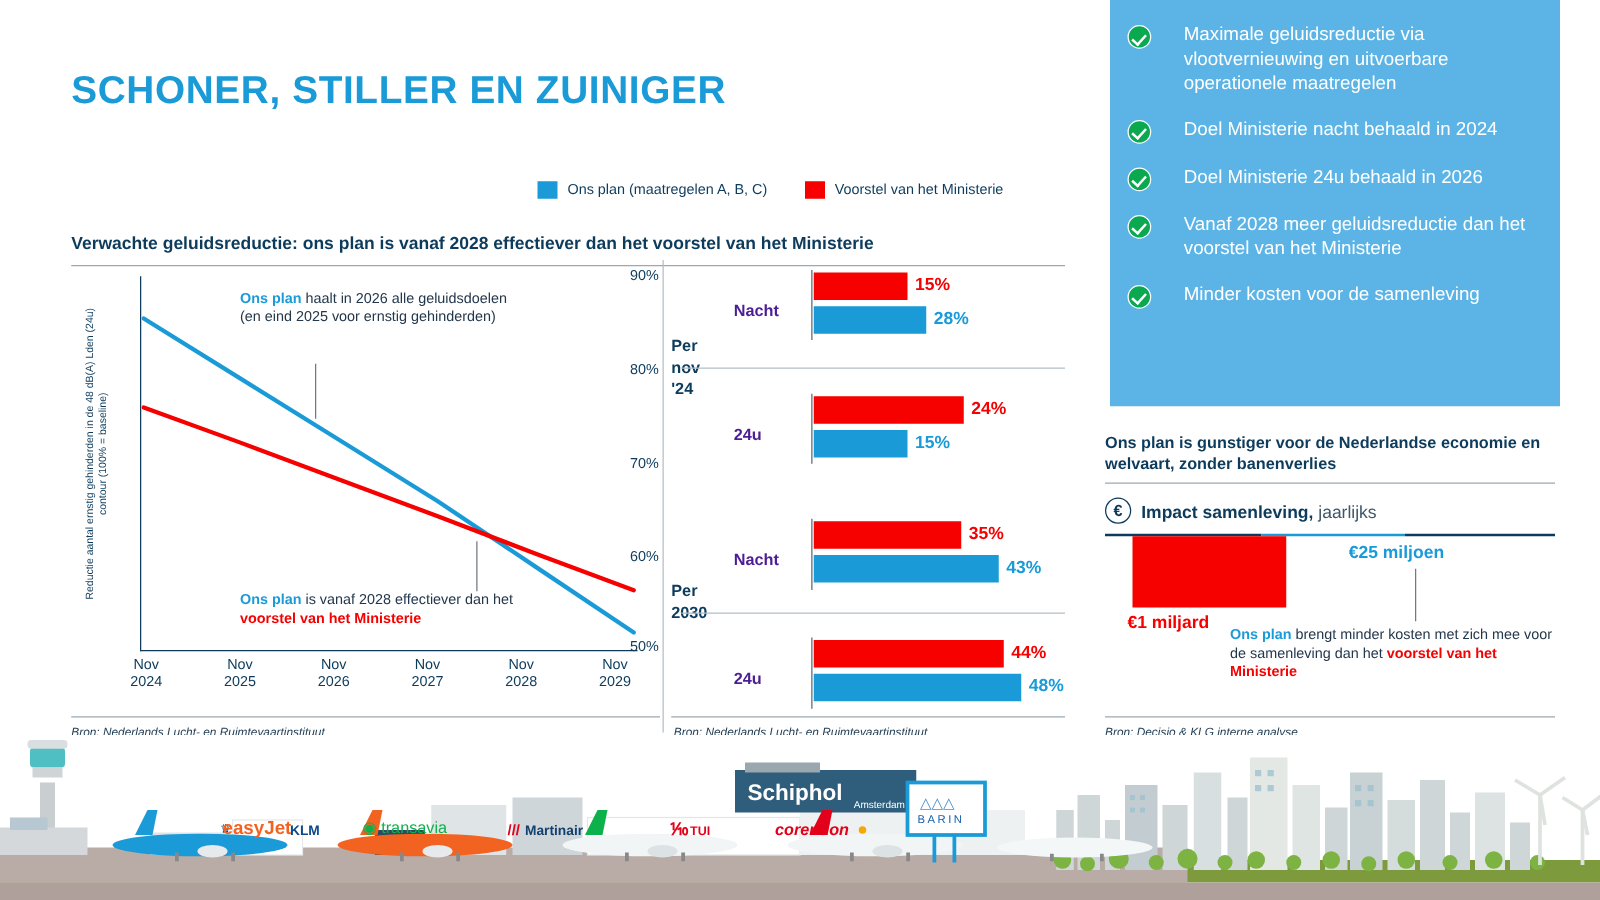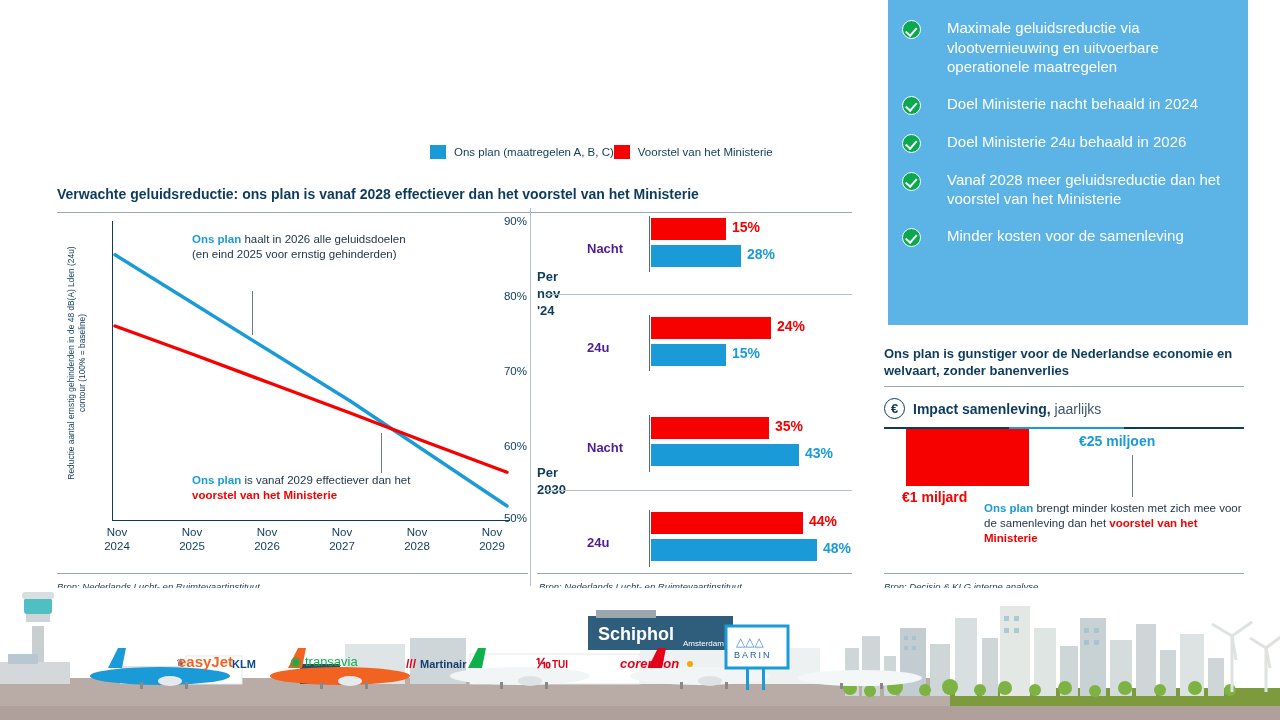--- a/index.html
+++ b/index.html
@@ -14,21 +14,21 @@
 
   
   .page-title {
     position: absolute; left: 57px; top: 54px;
     font-size: 31px; font-weight: bold;
     letter-spacing: 0.5px;
     color: #1a9bd7;
   }
 
   
-  .legend { position: absolute; left: 430px; top: 145px; display: flex; align-items: center; }
+  .legend { position: absolute; left: 430px; top: 145px; display: flex; gap: 30px; align-items: center; }
   .legend-item { display: flex; align-items: center; gap: 8px; }
   .legend-swatch { width: 16px; height: 14px; display: block; }
   .legend-swatch.blue { background: #1a9bd7; }
   .legend-swatch.red  { background: #f60000; }
   .legend-label { font-size: 11.5px; color: #0d3b5c; }
 
   
   .chart-panel { position: absolute; left: 57px; top: 186px; width: 795px; }
   .panel-head {
     font-size: 14px; font-weight: bold; color: #0d3b5c;
@@ -148,20 +148,21 @@
   .cost-note .hl-red  { color: #f60000; font-weight: bold; }
 
   
   .illus { position: absolute; left: 0; top: 588px; width: 1173px; height: 132px; }
 </style>
 </head>
 <body>
 
 <div id="root">
 
+  <div class="page-title">SCHONER, STILLER EN ZUINIGER</div>
 
   <div class="legend">
     <div class="legend-item">
       <span class="legend-swatch blue"></span>
       <span class="legend-label">Ons plan (maatregelen A, B, C)</span>
     </div>
     <div class="legend-item">
       <span class="legend-swatch red"></span>
       <span class="legend-label">Voorstel van het Ministerie</span>
     </div>
@@ -214,21 +215,21 @@
         <b>2029</b>
       </div>
   </div>
 
   <div class="anno" style="left:192px; top:232px; width:225px;">
     <span class="hl-blue">Ons plan</span><span> haalt in 2026 alle geluidsdoelen (en eind 2025 voor ernstig gehinderden)</span>
   </div>
   <div class="anno-leader" style="left:252px; top:291px; height:44px;"></div>
 
   <div class="anno" style="left:192px; top:473px; width:260px;">
-    <span class="hl-blue">Ons plan</span><span> is vanaf 2029 effectiever dan het </span><span class="hl-red">voorstel van het Ministerie</span>
+    <span class="hl-blue">Ons plan</span><span> is vanaf 2028 effectiever dan het </span><span class="hl-red">voorstel van het Ministerie</span>
   </div>
   <div class="anno-leader" style="left:381px; top:433px; height:40px;"></div>
 
   <div class="mid-divider-v"></div>
   <div class="mid-panel">
 
     <div class="group-label" style="left:0px; top:56px;">
       <div>Per</div>
       <div>nov</div>
       <div>'24</div>

